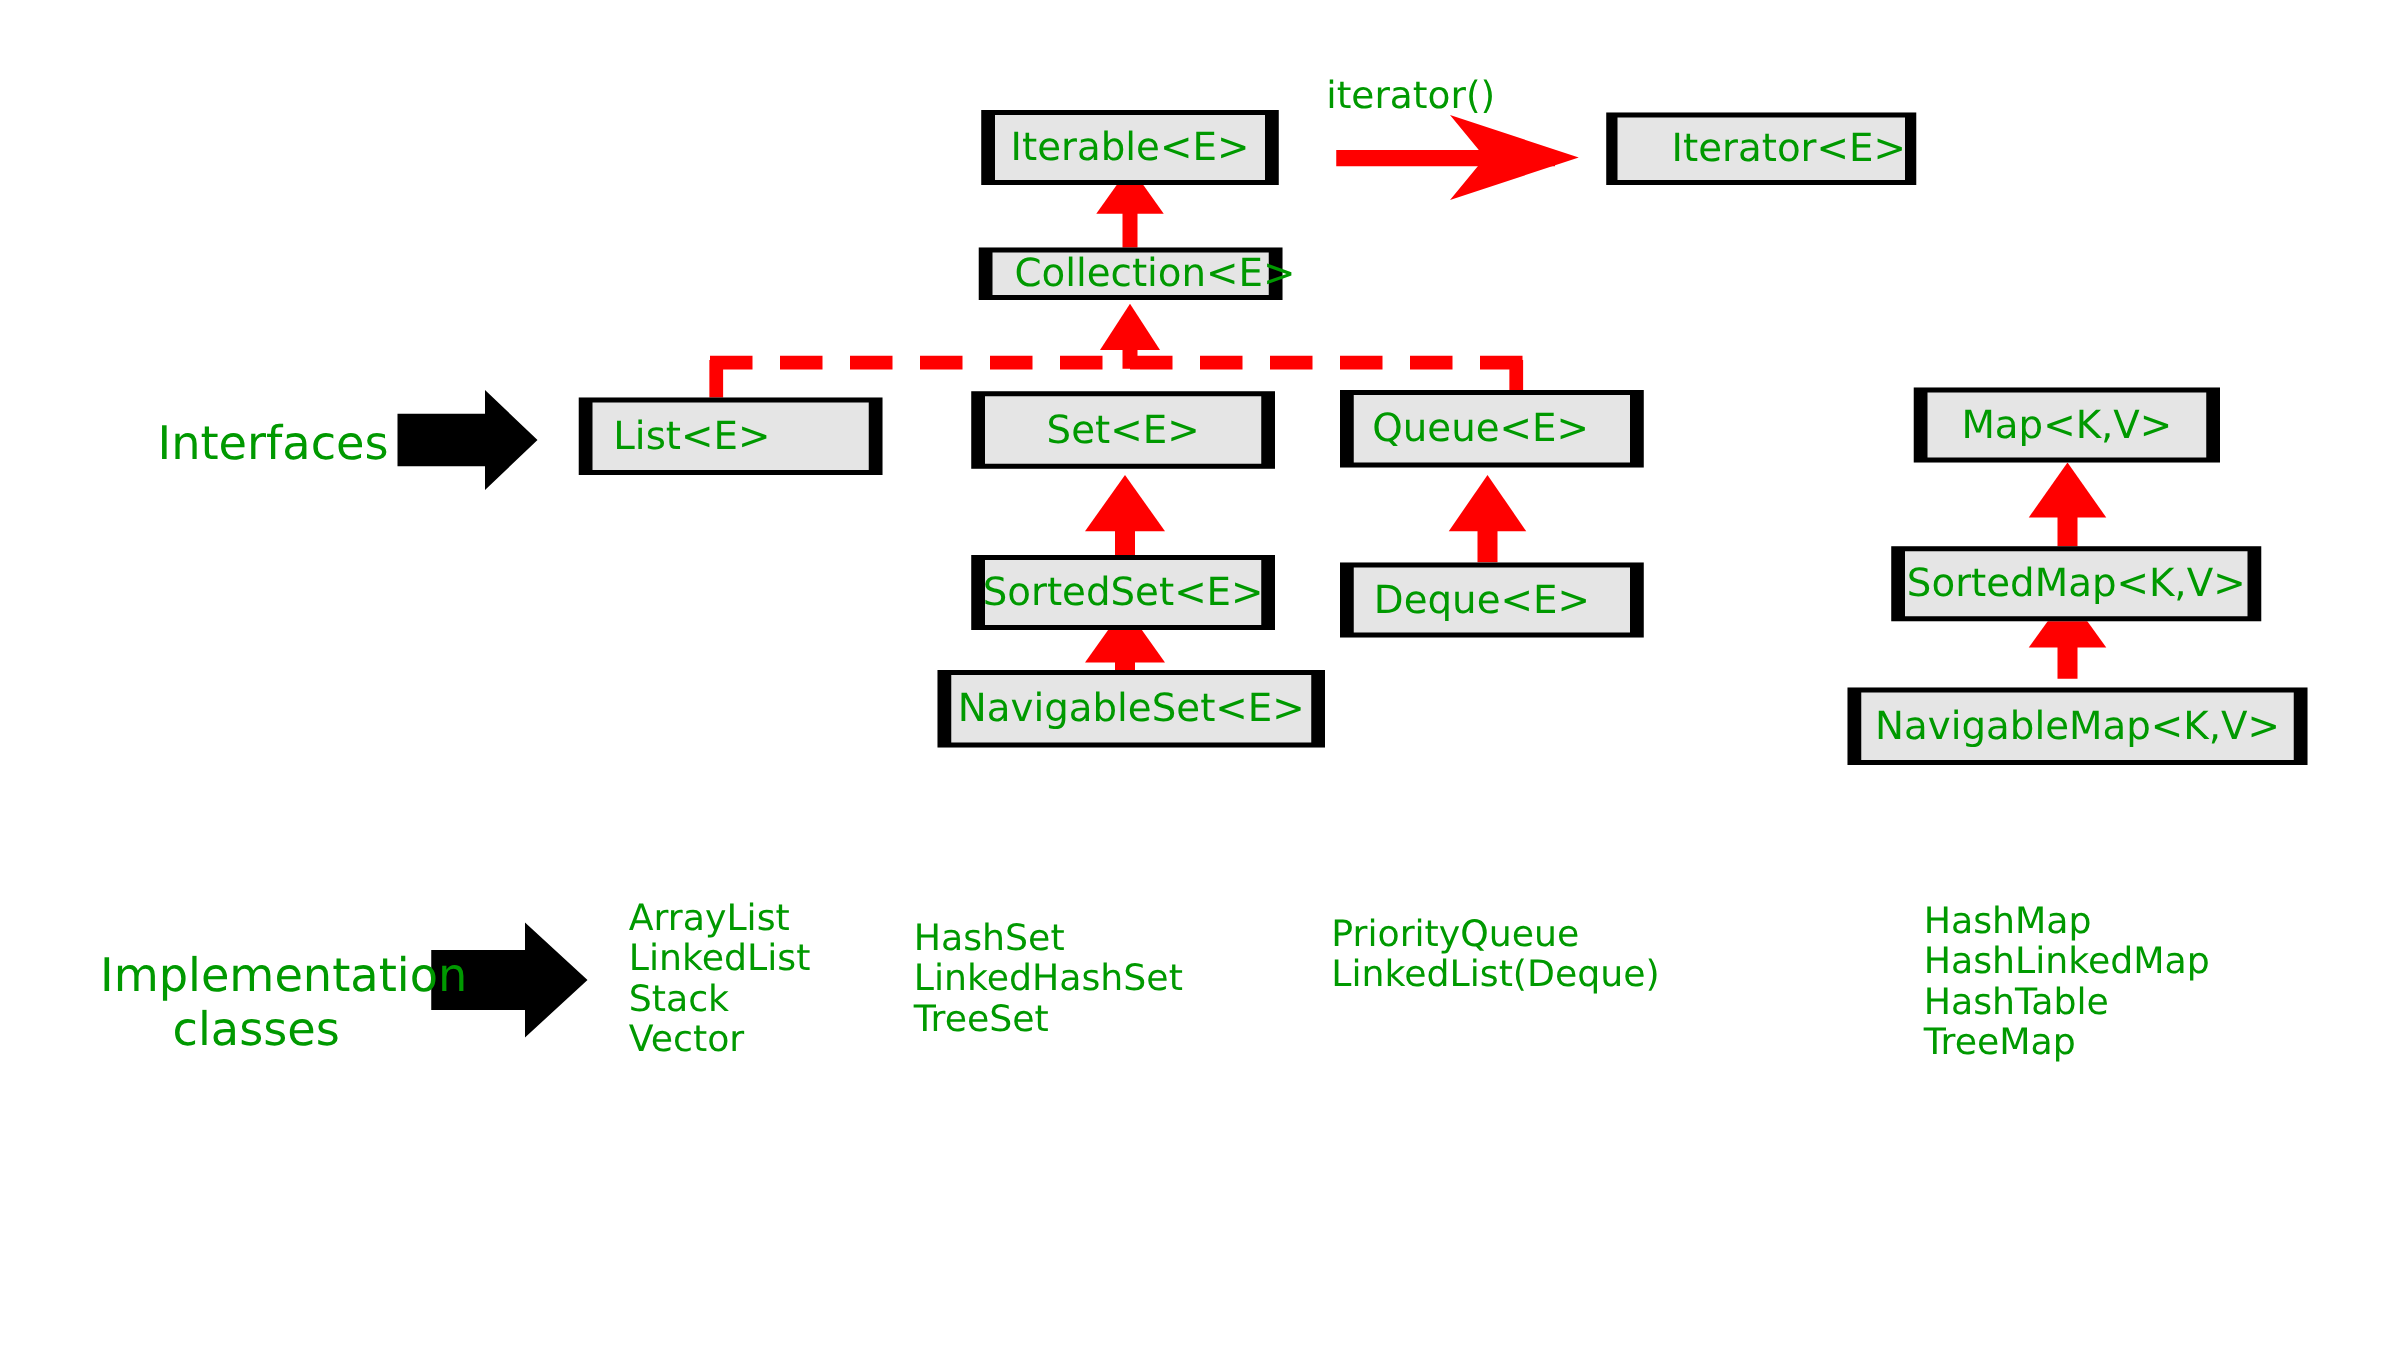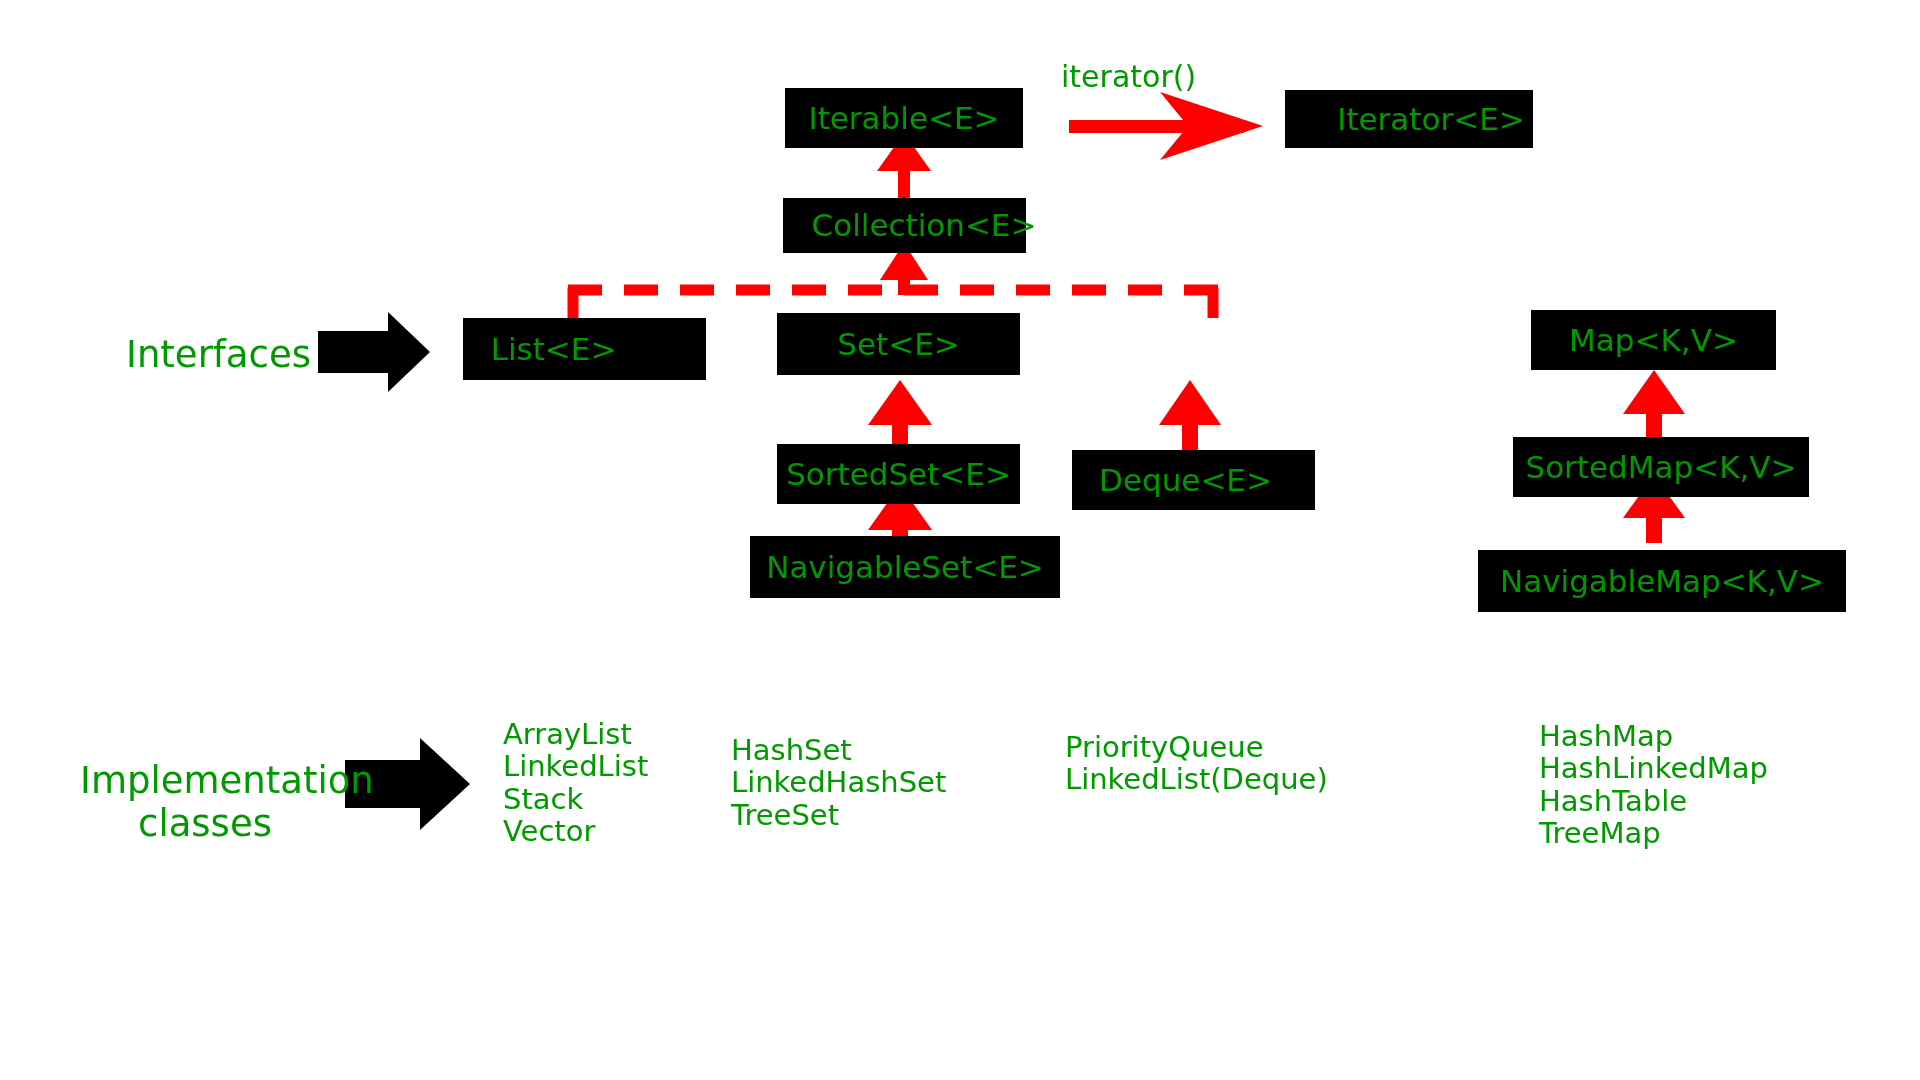--- a/index.html
+++ b/index.html
@@ -15,21 +15,21 @@
     position: relative;
     width: 1920px;
     height: 1080px;
     background: #ffffff;
     overflow: hidden;
   }
   
   .ibox {
     position: absolute;
     box-sizing: border-box;
-    background: #000000;
+    background: #e5e5e5;
     border-top: 4px solid #000000;
     border-bottom: 4px solid #000000;
     border-left: 11px solid #000000;
     border-right: 11px solid #000000;
     display: flex;
     align-items: center;
     justify-content: center;
     color: #009900;
     font-family: "DejaVu Sans", sans-serif;
     font-size: 31px;
@@ -143,32 +143,35 @@
   </svg>
 
   <div class="ibox" style="left:785px; top:88px; width:238px; height:60px;">
     <span>Iterable&lt;E&gt;</span>
   </div>
 
   <div class="ibox thin" style="left:1285px; top:90px; width:248px; height:58px;padding-left:44px;">
     <span>Iterator&lt;E&gt;</span>
   </div>
 
-  <div class="ibox" style="left:783px; top:198px; width:243px; height:55px;padding-left:39px;">
+  <div class="ibox" style="left:783px; top:198px; width:243px; height:42px;padding-left:39px;">
     <span>Collection&lt;E&gt;</span>
   </div>
 
   <div class="ibox" style="left:463px; top:318px; width:243px; height:62px;">
     <span style="margin-right:62px;">List&lt;E&gt;</span>
   </div>
 
   <div class="ibox" style="left:777px; top:313px; width:243px; height:62px;">
     <span>Set&lt;E&gt;</span>
   </div>
 
+  <div class="ibox" style="left:1072px; top:312px; width:243px; height:62px;">
+    <span style="margin-right:18px;">Queue&lt;E&gt;</span>
+  </div>
 
   <div class="ibox" style="left:777px; top:444px; width:243px; height:60px;">
     <span>SortedSet&lt;E&gt;</span>
   </div>
 
   <div class="ibox" style="left:1072px; top:450px; width:243px; height:60px;">
     <span style="margin-right:16px;">Deque&lt;E&gt;</span>
   </div>
 
   <div class="ibox" style="left:750px; top:536px; width:310px; height:62px;">

